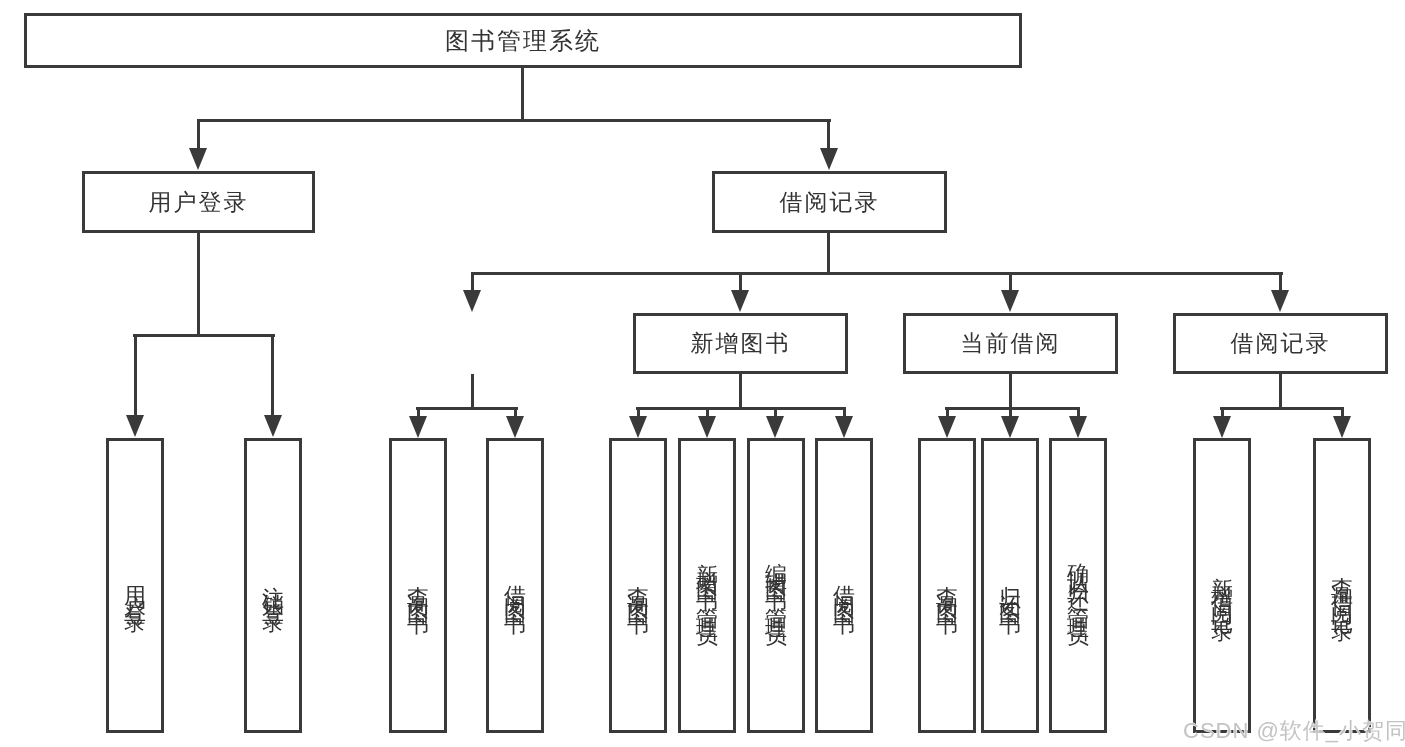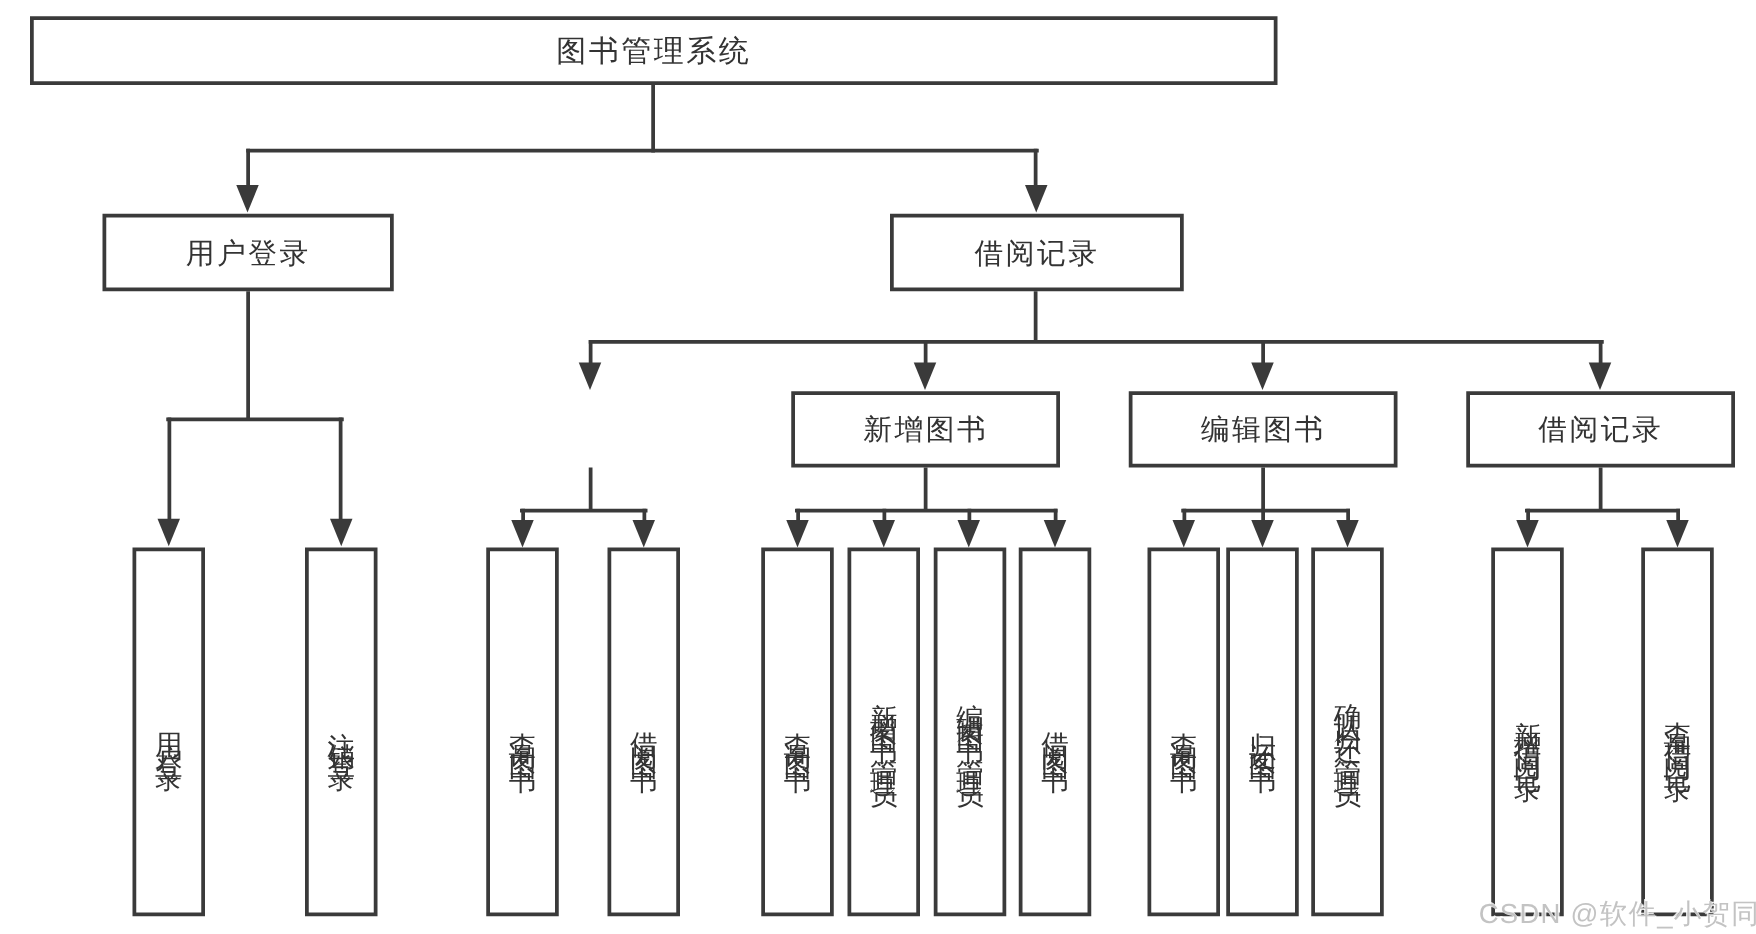--- a/index.html
+++ b/index.html
@@ -65,21 +65,21 @@
     <span>用户登录</span>
   </div>
   <div class="box hbox" style="left:712px;top:171px;width:235px;height:62px;">
     <span>借阅记录</span>
   </div>
 
   <div class="box hbox" style="left:633px;top:313px;width:215px;height:61px;">
     <span>新增图书</span>
   </div>
   <div class="box hbox" style="left:903px;top:313px;width:215px;height:61px;">
-    <span>编辑图书</span>
+    <span>当前借阅</span>
   </div>
   <div class="box hbox" style="left:1173px;top:313px;width:215px;height:61px;">
     <span>借阅记录</span>
   </div>
 
   <div class="box leaf" style="left:106px;">
     <span class="vtext">用户登录</span>
   </div>
   <div class="box leaf" style="left:244px;">
     <span class="vtext">注销登录</span>

